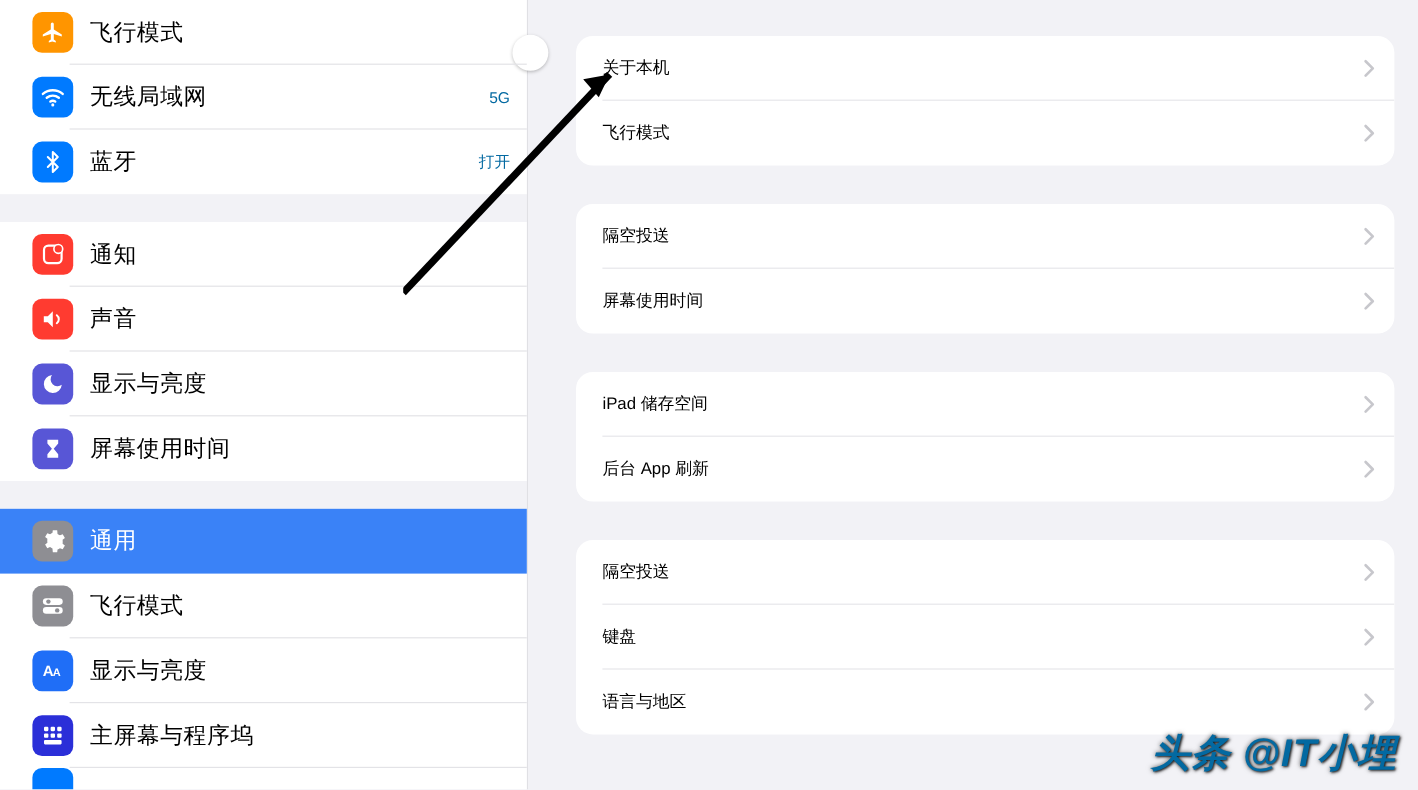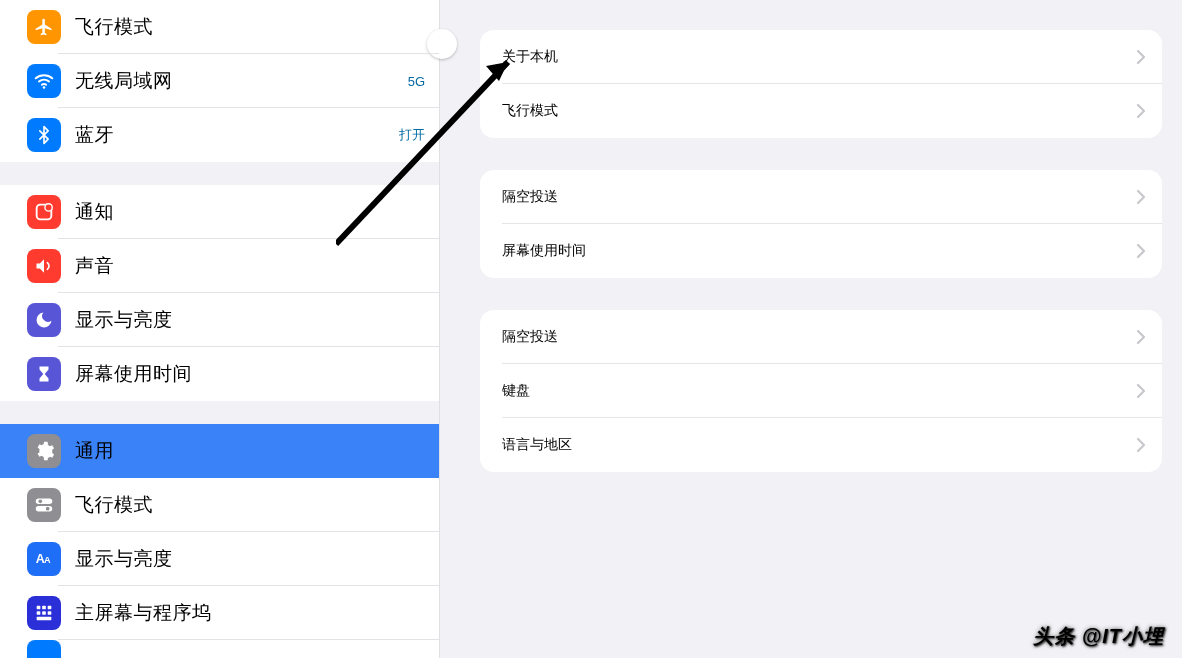--- a/index.html
+++ b/index.html
@@ -8,21 +8,21 @@
     background: #f2f2f6; color: #000; }
   .root { display: flex; width: 100%; height: 100%; }
 
   
   .sidebar { width: 440px; height: 100%; background: #f2f2f6;
     border-right: 1px solid #e0e0e4; display: flex; flex-direction: column; }
   .group { background: #fff; }
   .group + .group-gap { height: 46px; background: #f2f2f6; }
   .row { display: flex; align-items: center; height: 54px;
     padding-left: 27px; position: relative; }
-  .row.sel { background: #3a82f7; color: #000000; }
+  .row.sel { background: #3a82f7; color: #ffffff; }
   .row .icon-wrap { width: 34px; height: 34px; border-radius: 8px;
     display: flex; align-items: center; justify-content: center;
     flex-shrink: 0; }
   .row .label { margin-left: 14px; font-size: 19px; letter-spacing: 0.5px; }
   .row .tail { margin-left: auto; margin-right: 14px; font-size: 13px;
     color: #0369a1; }
   .row .sep { position: absolute; left: 58px; right: 0; bottom: 0;
     height: 1px; background: #e3e3e7; }
 
   
@@ -47,21 +47,21 @@
   .drow .dlabel { font-size:14px; }
   .drow .chev { margin-left:auto; margin-right:16px; color:#c7c7cc; }
   .drow .dsep { position:absolute; left:22px; right:0; bottom:0; height:1px;
     background:#e6e6ea; }
 
   
   .arrow-annot { position:absolute; left:336px; top:46px; pointer-events:none; }
 
   
   .watermark { position:absolute; right:18px; bottom:8px;
-    font-size:20px; font-style:italic; font-weight:700; color:#000000;
+    font-size:32px; font-style:italic; font-weight:700; color:#0369a1;
     text-shadow: 0 0 4px rgba(0,0,0,0.6), 1px 1px 2px rgba(0,0,0,0.8);
     letter-spacing:1px; }
 
   svg { display:block; }
 </style>
 </head>
 <body>
 
 <div class="root" style="position:relative;">
 
@@ -237,20 +237,39 @@
       <div class="drow">
         <span class="dlabel">屏幕使用时间</span>
         <span class="chev">
           <svg width="10" height="16" viewBox="0 0 10 16" fill="none" stroke="#c7c7cc" stroke-width="2.2" stroke-linecap="round" stroke-linejoin="round">
               <path d="M2 2l6 6-6 6"></path>
             </svg>
         </span>
       </div>
     </div>
 
+    <div class="card">
+      <div class="drow">
+        <span class="dlabel">iPad 储存空间</span>
+        <span class="chev">
+          <svg width="10" height="16" viewBox="0 0 10 16" fill="none" stroke="#c7c7cc" stroke-width="2.2" stroke-linecap="round" stroke-linejoin="round">
+              <path d="M2 2l6 6-6 6"></path>
+            </svg>
+        </span>
+        <div class="dsep"></div>
+      </div>
+      <div class="drow">
+        <span class="dlabel">后台 App 刷新</span>
+        <span class="chev">
+          <svg width="10" height="16" viewBox="0 0 10 16" fill="none" stroke="#c7c7cc" stroke-width="2.2" stroke-linecap="round" stroke-linejoin="round">
+              <path d="M2 2l6 6-6 6"></path>
+            </svg>
+        </span>
+      </div>
+    </div>
 
     <div class="card">
       <div class="drow">
         <span class="dlabel">隔空投送</span>
         <span class="chev">
           <svg width="10" height="16" viewBox="0 0 10 16" fill="none" stroke="#c7c7cc" stroke-width="2.2" stroke-linecap="round" stroke-linejoin="round">
               <path d="M2 2l6 6-6 6"></path>
             </svg>
         </span>
         <div class="dsep"></div>

